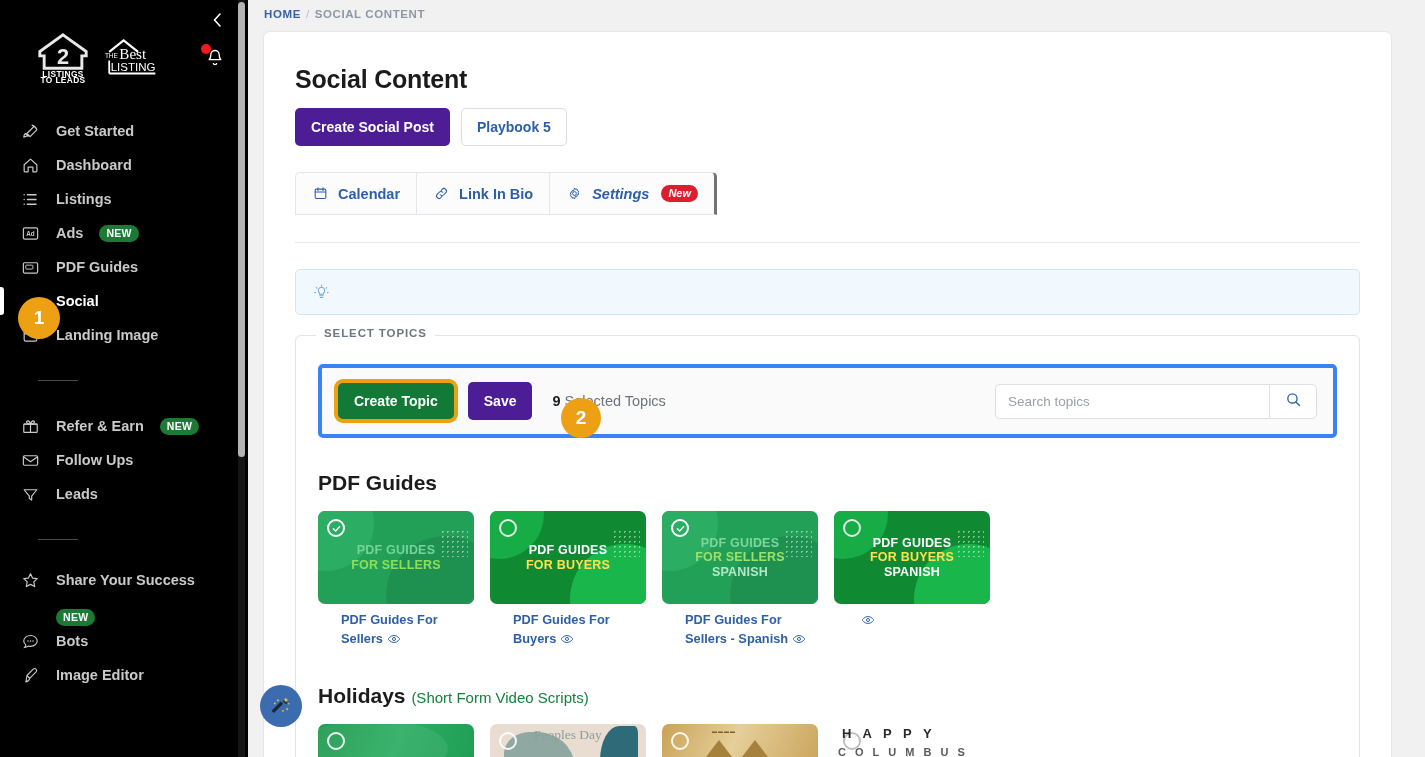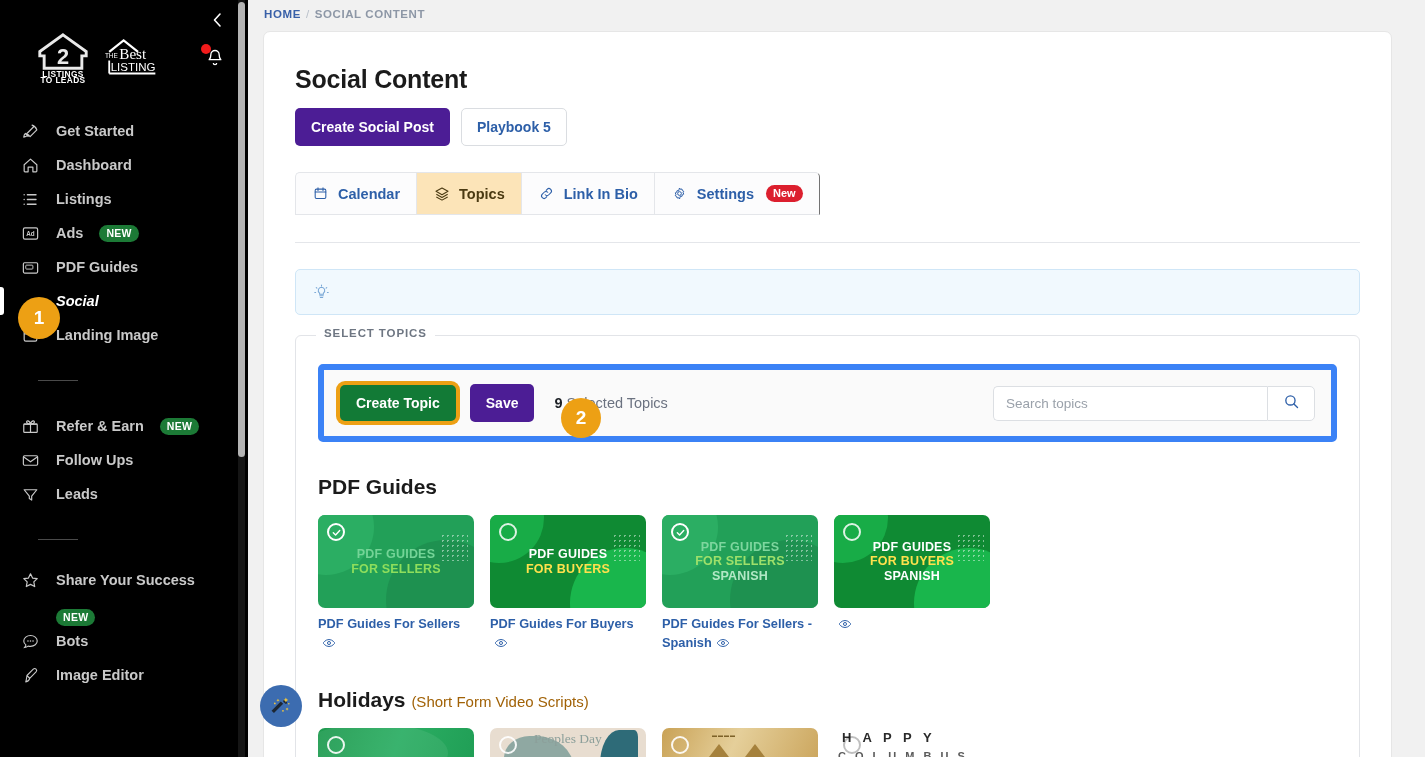--- a/index.html
+++ b/index.html
@@ -45,21 +45,21 @@
   .logo-tbl { width: 62px; margin-top: 4px; }
 
   .sb-nav { margin-top: 30px; }
   .sb-item {
     display: flex; align-items: center; gap: 16px;
     height: 34px; padding-left: 20px; color: #c9c9c9;
     font-size: 14.5px; font-weight: bold; cursor: pointer;
     position: relative;
   }
   .sb-item .ico { width: 20px; height: 20px; flex: 0 0 20px; display:flex; align-items:center; justify-content:center; }
-  .sb-item.active { color: #ffffff; font-style: italic; }
+  .sb-item.active { color: #ffffff; }
   .sb-item.active::before {
     content: ""; position: absolute; left: 0; top: 3px;
     width: 4px; height: 28px; background: #fff; border-radius: 0 3px 3px 0;
   }
   .sb-item .label { white-space: nowrap; }
   .badge-new {
     background: #1c7a36; color: #ffffff; font-size: 10.5px; font-weight: bold;
     padding: 2px 7px 3px; border-radius: 9px; letter-spacing: .3px;
   }
   .sb-item.wrap { height: auto; min-height: 34px; flex-wrap: wrap; align-items: center; padding-top:2px; }
@@ -107,21 +107,21 @@
 
   .tabs { display: flex; margin-top: 26px; }
   .tab {
     display: flex; align-items: center; gap: 9px;
     padding: 12px 16px; font-size: 14.5px; font-weight: bold;
     color: #2d5fa8; background: #fcfcfd;
     border: 1px solid #e4e6ea; border-right: none;
     cursor: pointer;
   }
   .tab:first-child { border-radius: 5px 0 0 0; }
-  .tab:last-child { border-right: 1px solid #737373; border-radius: 0 5px 0 0; }
+  .tab:last-child { border-right: 3px solid #737373; border-radius: 0 5px 0 0; font-style: italic; }
   .tab.active { background: #fce4b8; color: #4b3a12; }
   .tab .ticon { width: 17px; height: 17px; display:flex; align-items:center; justify-content:center; }
   .badge-red {
     background: #dc1f2e; color: #fff; font-size: 11px; font-weight: bold;
     padding: 2px 7px 3px; border-radius: 9px; margin-left: 3px;
   }
   .tabs-underline { height: 1px; background: #e4e6ea; margin-top: 27px; }
 
   .info-banner {
     margin-top: 26px; background: #f1f9fe; border: 1px solid #cfe6f7;
@@ -135,21 +135,21 @@
     margin-top: 20px; border: 1px solid #e2e4e8; border-radius: 6px;
     position: relative; padding: 28px 22px 30px;
   }
   .legend {
     position: absolute; top: -9px; left: 20px; background: #fff;
     padding: 0 8px; font-size: 11.5px; font-weight: bold;
     letter-spacing: .9px; color: #6e7682;
   }
 
   .toolbar {
-    background: #fafafa; border: 6px solid #3b82f6; border-radius: 5px;
+    background: #fafafa; border: 4px solid #3b82f6; border-radius: 5px;
     padding: 14px 16px; display: flex; align-items: center; gap: 14px;
     position: relative;
   }
   .btn-dark-green { background: #127a36; color: #fff; font-size: 14px; font-weight: bold;
     padding: 10px 16px; border-radius: 5px; border: none; cursor: pointer;
     box-shadow: 0 0 0 4px #eda014; position: relative; z-index: 12;
     font-family: "Liberation Sans", sans-serif; }
   .marker-2 { left: 313px; top: 398px; width: 40px; height: 40px; }
   .selected-count { font-size: 14.5px; color: #6b7280; margin-left: 6px; }
   .selected-count b { color: #1b1f24; }
@@ -161,21 +161,21 @@
     font-family: "Liberation Sans", sans-serif;
   }
   .search-input::placeholder { color: #9aa1aa; }
   .search-btn {
     width: 48px; height: 35px; background: #fff; border: 1px solid #dcdfe3;
     border-radius: 0 5px 5px 0; cursor: pointer; display: flex;
     align-items: center; justify-content: center; color: #2d5fa8;
   }
 
   .section-title { font-size: 21px; font-weight: bold; color: #1b1b1b; margin: 33px 0 0 0; }
-  .section-title .sub { font-size: 15px; font-weight: normal; color: #a16207; }
+  .section-title .sub { font-size: 15px; font-weight: normal; color: #15803d; }
 
   .cards-grid { display: flex; gap: 16px; margin-top: 16px; }
   .topic-card { width: 156px; }
   .thumb {
     width: 156px; height: 93px; border-radius: 7px; position: relative;
     overflow: hidden; display: flex; align-items: center; justify-content: center;
     cursor: pointer;
   }
   .thumb .sel {
     position: absolute; left: 9px; top: 8px; width: 18px; height: 18px;
@@ -188,21 +188,21 @@
     font-size: 12.5px; font-weight: bold; letter-spacing: .2px;
   }
   .blob1 { position: absolute; border-radius: 50%; }
   .dots {
     position: absolute; right: 6px; top: 18px; width: 28px; height: 28px;
     background-image: radial-gradient(rgba(255,255,255,.45) 1px, transparent 1px);
     background-size: 5px 5px; z-index: 2;
   }
   .card-label {
     margin-top: 7px; font-size: 12.8px; font-weight: bold; color: #2d5fa8;
-    line-height: 1.45; cursor: pointer;
+    line-height: 1.45; cursor: pointer; margin-left: 23px;
   }
   .eye { display: inline-block; vertical-align: -3px; margin-left: 4px; }
 
   .hol-thumb { width: 156px; height: 93px; border-radius: 7px; position: relative; overflow: hidden; }
   .hol-sel { position: absolute; left: 9px; top: 8px; width: 18px; height: 18px;
     border-radius: 50%; border: 2px solid rgba(255,255,255,.9); z-index: 5; }
 
   .wand-widget {
     position: absolute; left: 12px; bottom: 30px; width: 42px; height: 42px;
     border-radius: 50%; background: #3c6cb0; display: flex;
@@ -414,32 +414,20 @@
 
       <div class="tabs">
         <div class="tab">
           <span class="ticon">
             <svg width="15" height="15" viewBox="0 0 24 24">
                 <rect x="3.5" y="5" width="17" height="15" rx="2" fill="none" stroke="#2d5fa8" stroke-width="1.7"></rect>
                 <path d="M3.5 9.5h17M8 3v4M16 3v4" stroke="#2d5fa8" stroke-width="1.7" stroke-linecap="round"></path>
               </svg>
           </span>
           <span>Calendar</span>
-        </div>
-        <div class="tab active">
-          <span class="ticon">
-            <svg width="16" height="16" viewBox="0 0 24 24">
-                <g fill="none" stroke="#4b3a12" stroke-width="1.6" stroke-linejoin="round">
-                  <path d="M12 3 21 8l-9 5-9-5z"></path>
-                  <path d="M3.5 12.5 12 17.2l8.5-4.7"></path>
-                  <path d="M3.5 16.5 12 21.2l8.5-4.7"></path>
-                </g>
-              </svg>
-          </span>
-          <span>Topics</span>
         </div>
         <div class="tab">
           <span class="ticon">
             <svg width="15" height="15" viewBox="0 0 24 24">
                 <g fill="none" stroke="#2d5fa8" stroke-width="1.7" stroke-linecap="round">
                   <path d="M10 14a4 4 0 0 0 5.7 0l3-3a4 4 0 0 0-5.7-5.7L11.5 7"></path>
                   <path d="M14 10a4 4 0 0 0-5.7 0l-3 3A4 4 0 0 0 11 18.7L12.5 17"></path>
                 </g>
               </svg>
           </span>

